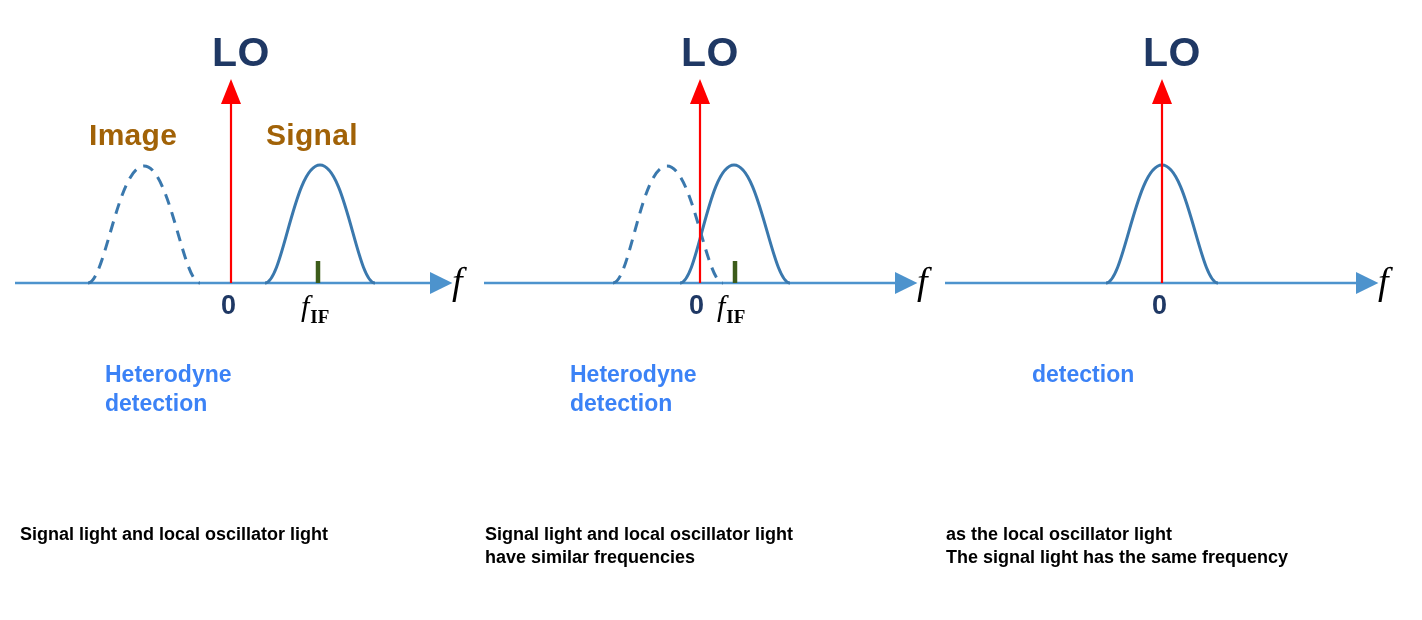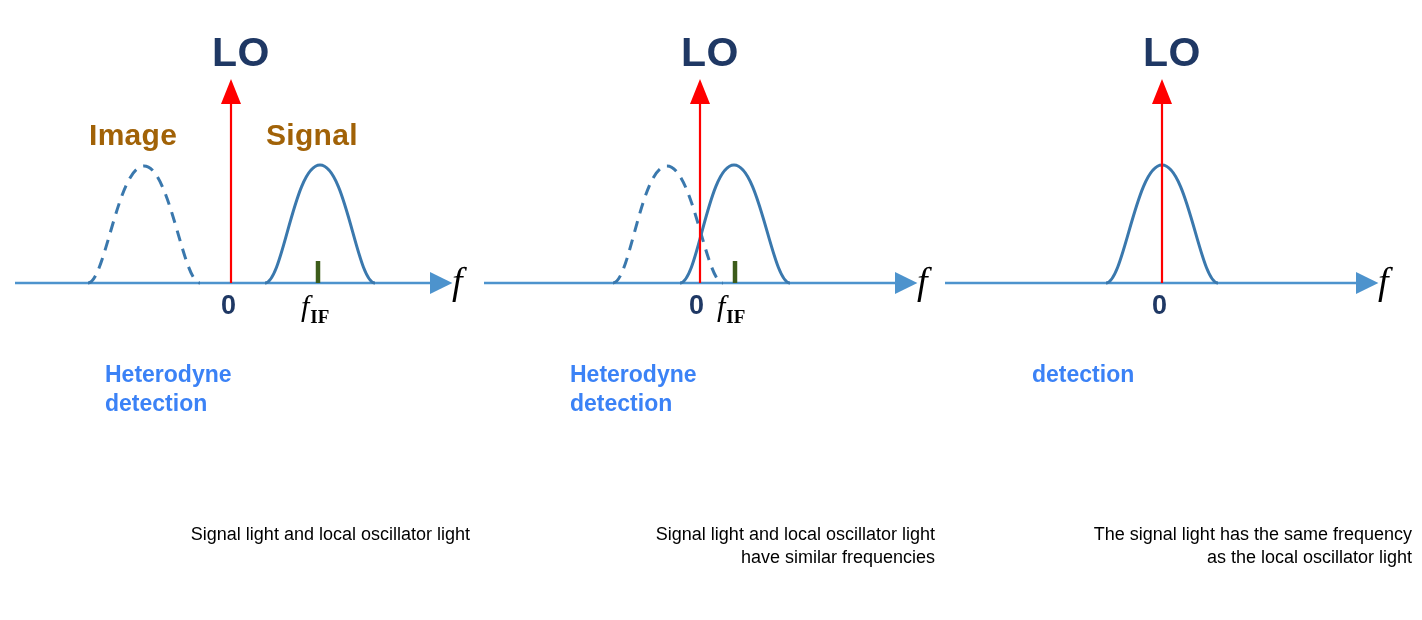--- a/index.html
+++ b/index.html
@@ -77,24 +77,24 @@
   .title-label {
     font-family: "Liberation Sans", sans-serif;
     font-weight: bold;
     font-size: 23px;
     color: #3b82f6;
     text-align: left;
     line-height: 1.25;
   }
   .caption-label {
     font-family: "Liberation Sans", sans-serif;
-    font-weight: normal;
+    font-weight: bold;
     font-size: 18px;
     color: #000000;
-    text-align: right;
+    text-align: left;
     line-height: 1.3;
   }
 </style>
 </head>
 <body>
 
 <div id="stage">
 
   <svg class="svg-layer" viewBox="0 0 1422 620">
     <defs>
@@ -170,17 +170,17 @@
     <div>have similar frequencies</div>
   </div>
 
   <div class="lbl lo-label" style="left:1143px; top:32px;">LO</div>
   <div class="lbl zero-label" style="left:1152px; top:292px;">0</div>
   <div class="lbl axis-f" style="left:1378px; top:262px;">f</div>
   <div class="lbl title-label" style="left:1032px; top:360px; width:280px;">
     <div>detection</div>
   </div>
   <div class="lbl caption-label" style="left:946px; top:523px; width:466px;">
+    <div>as the local oscillator light</div>
     <div>The signal light has the same frequency</div>
-    <div>as the local oscillator light</div>
   </div>
 
 </div>
 
 </body></html>

